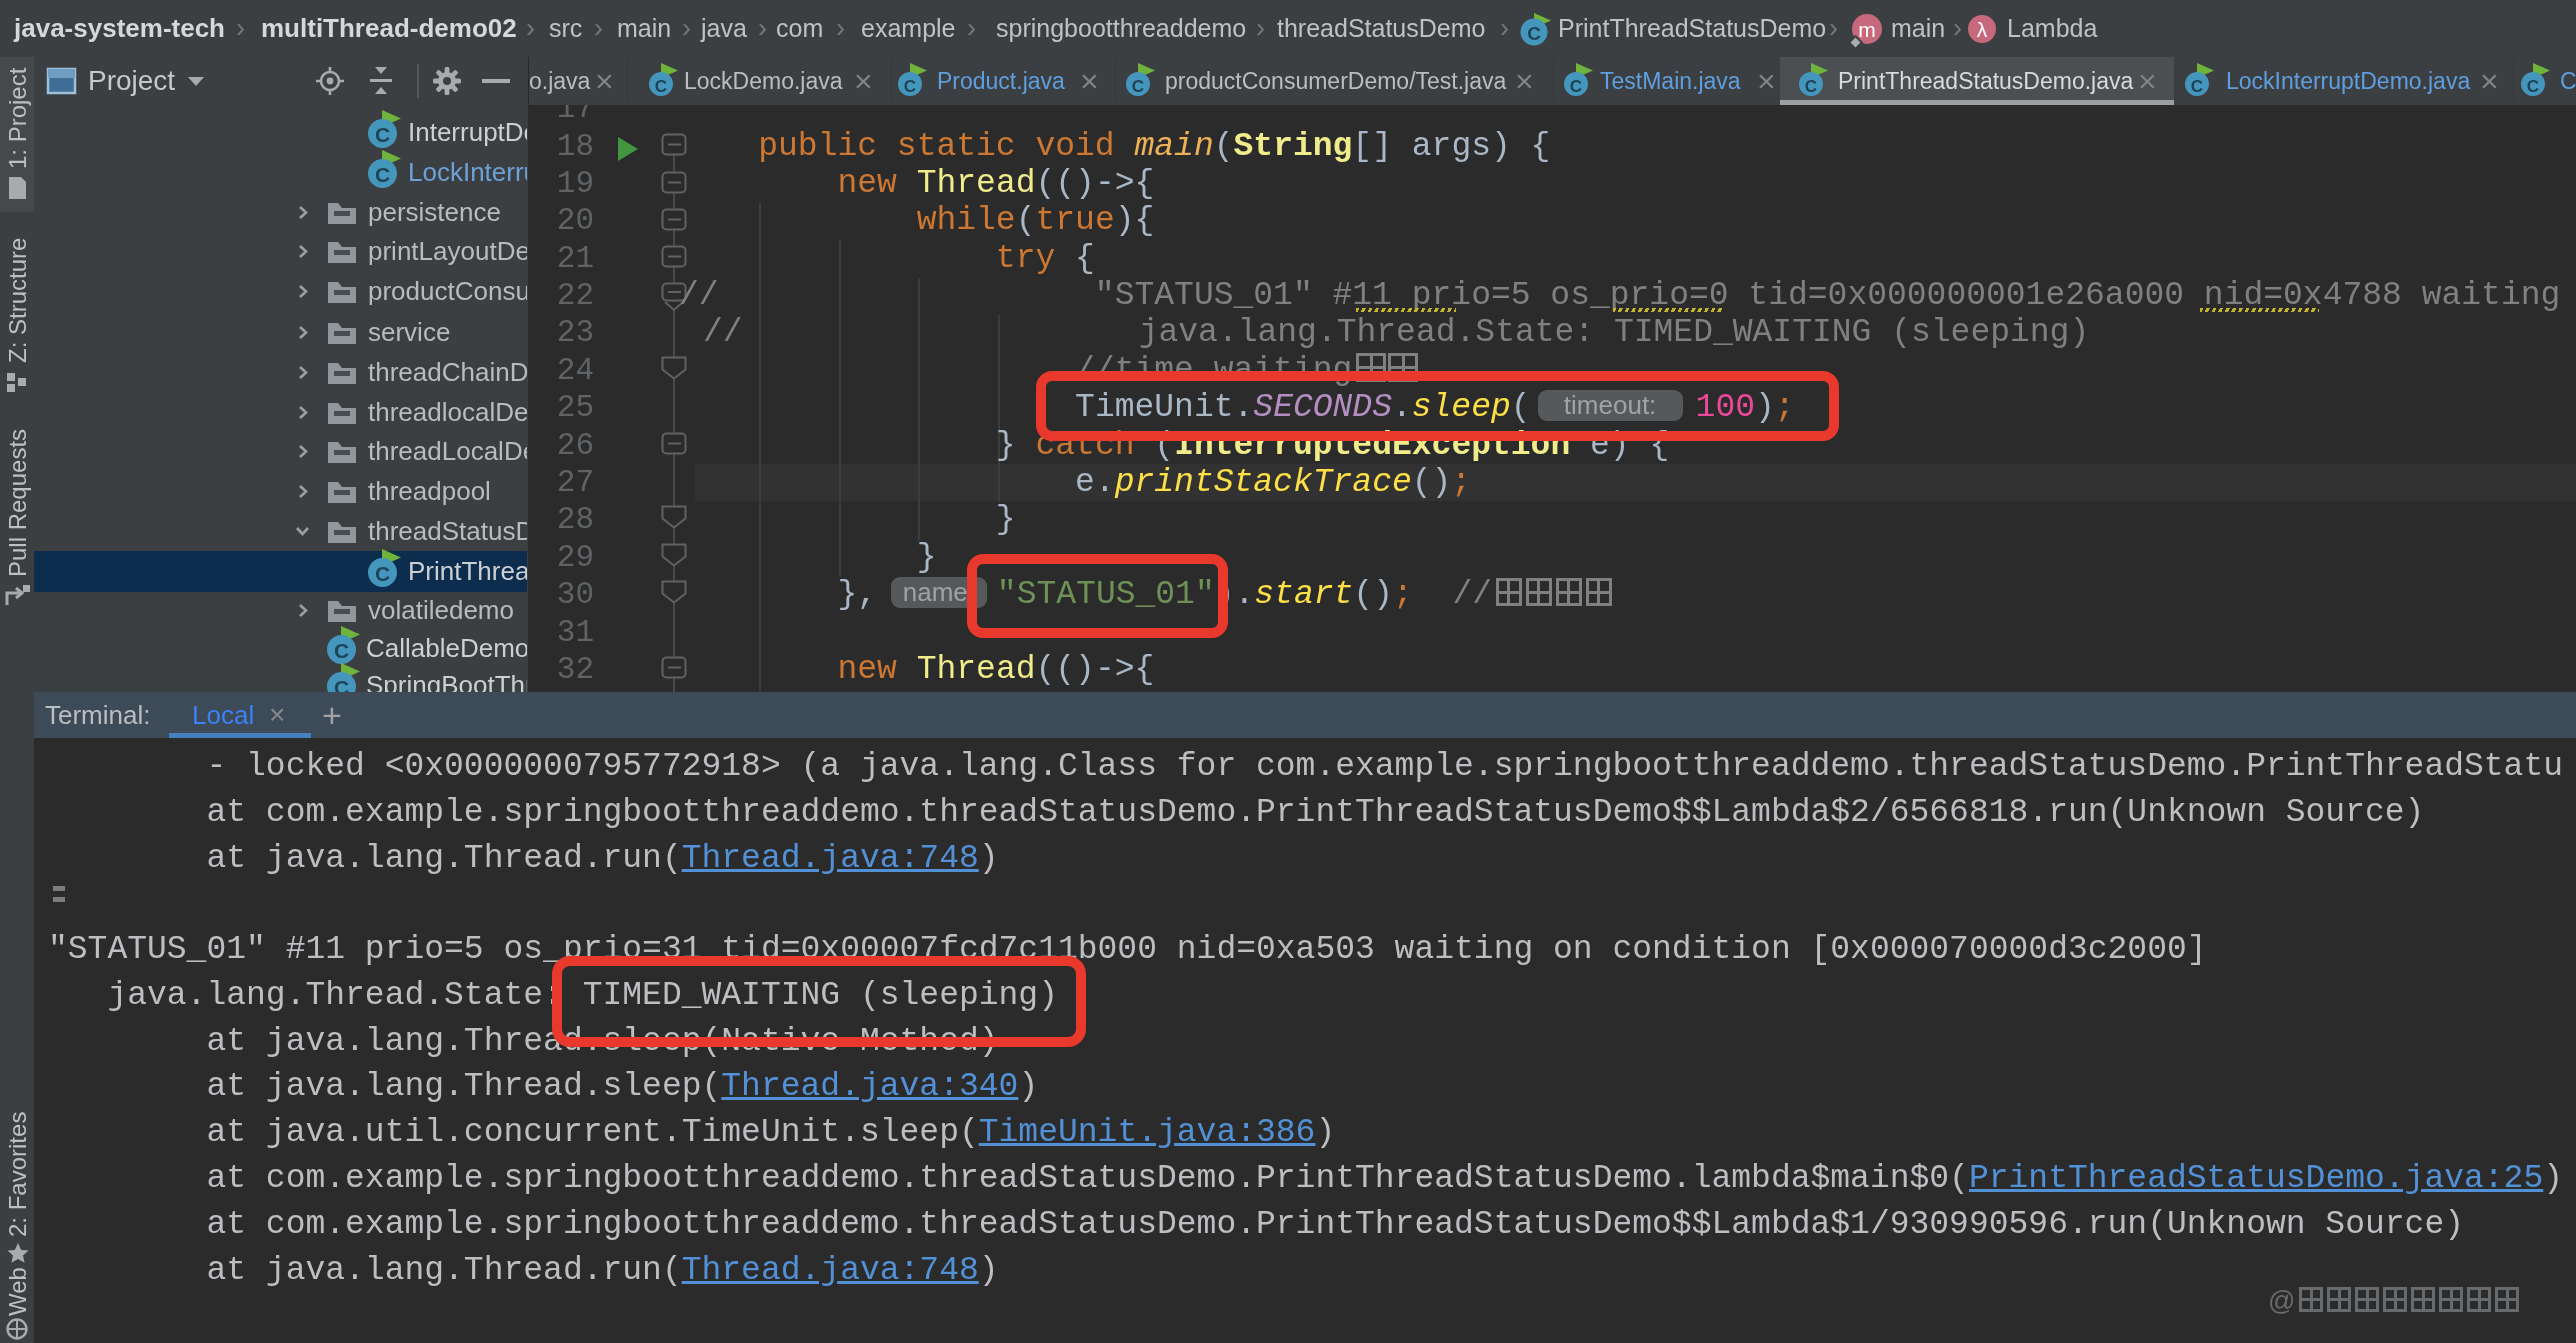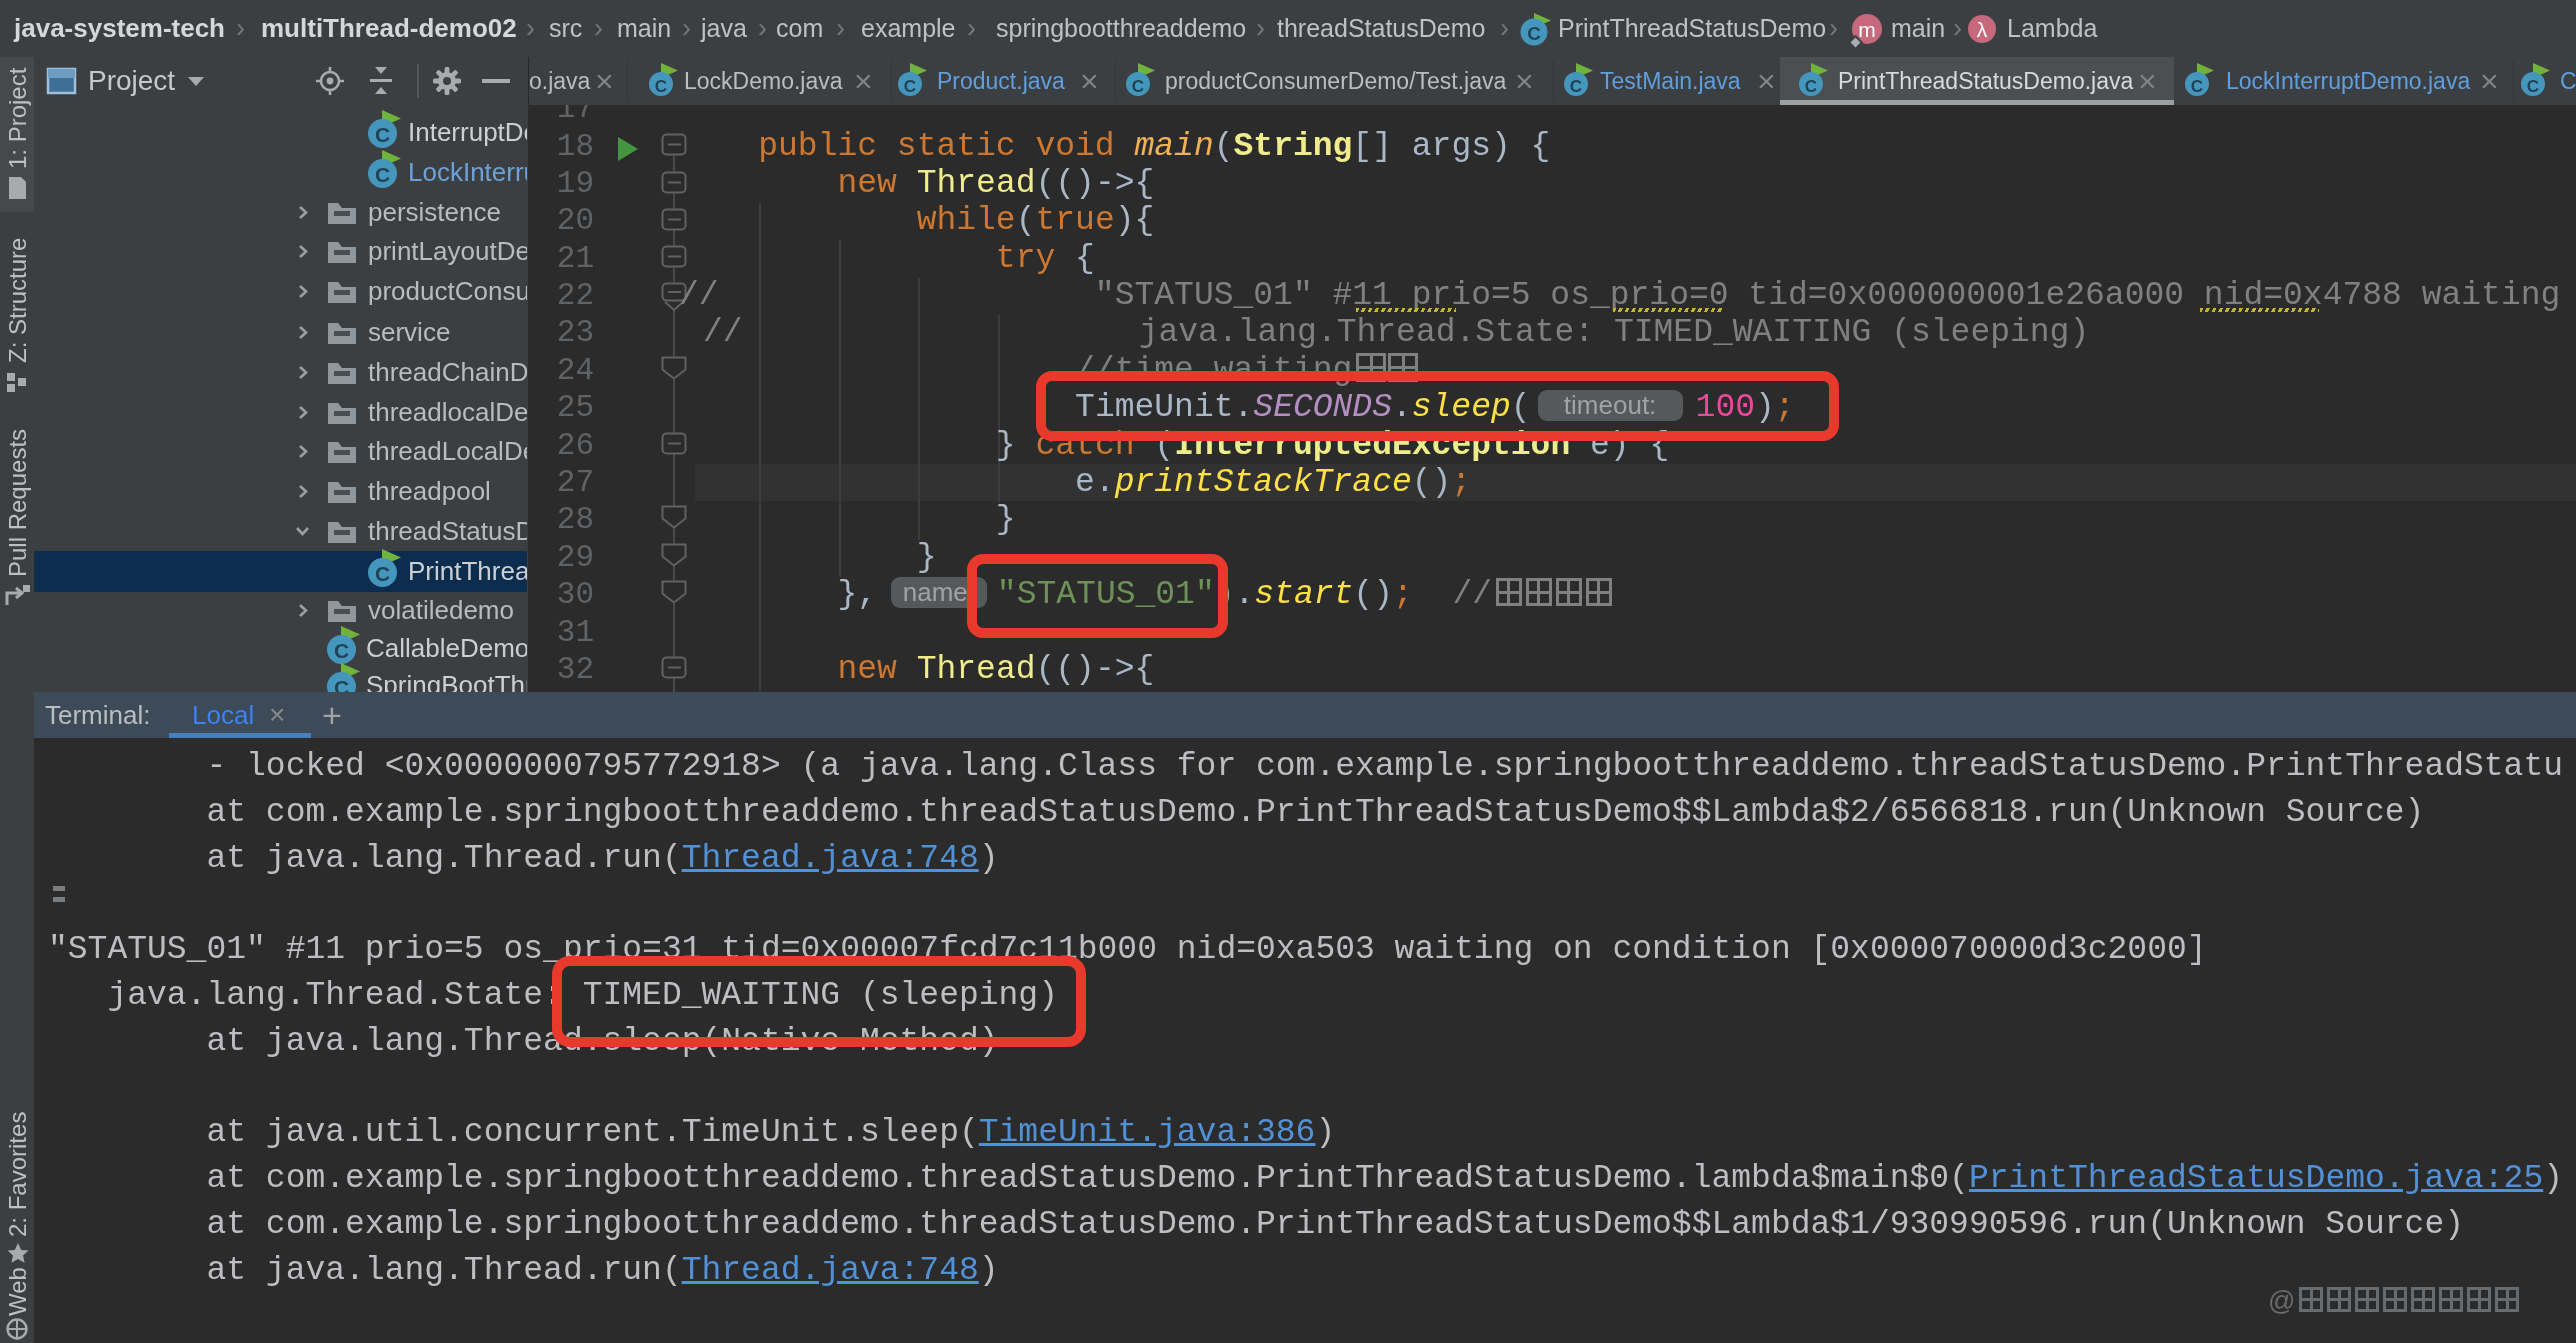--- a/index.html
+++ b/index.html
@@ -448,20 +448,21 @@
  <div class="a" style="left:269px;top:692px;height:46px;line-height:46px;font-size:28px;color:#85898c;">×</div>
  <div class="a" style="left:169px;top:733px;width:142px;height:5px;background:#4580bd;"></div>
  <div class="a" style="left:322px;top:692px;height:46px;line-height:46px;font-size:34px;color:#9fa3a6;">+</div>
  <div class="a" style="left:42px;top:738px;width:2542px;height:606px;overflow:hidden;padding-left:48px;" id="tbody">
   <div class="a m tm" style="left:6px;top:6px;">        - locked &lt;0x0000000795772918&gt; (a java.lang.Class for com.example.springbootthreaddemo.threadStatusDemo.PrintThreadStatu</div>
   <div class="a m tm" style="left:6px;top:52px;">        at com.example.springbootthreaddemo.threadStatusDemo.PrintThreadStatusDemo$$Lambda$2/6566818.run(Unknown Source)</div>
   <div class="a m tm" style="left:6px;top:98px;">        at java.lang.Thread.run(<span class="lnk">Thread.java:748</span>)</div>
   <div class="a m tm" style="left:6px;top:189px;">"STATUS_01" #11 prio=5 os_prio=31 tid=0x00007fcd7c11b000 nid=0xa503 waiting on condition [0x000070000d3c2000]</div>
   <div class="a m tm" style="left:6px;top:235px;">   java.lang.Thread.State: TIMED_WAITING (sleeping)</div>
   <div class="a m tm" style="left:6px;top:281px;">        at java.lang.Thread.sleep(Native Method)</div>
+  <div class="a m tm" style="left:6px;top:326px;">        at java.lang.Thread.sleep(<span class="lnk">Thread.java:340</span>)</div>
   <div class="a m tm" style="left:6px;top:372px;">        at java.util.concurrent.TimeUnit.sleep(<span class="lnk">TimeUnit.java:386</span>)</div>
   <div class="a m tm" style="left:6px;top:418px;">        at com.example.springbootthreaddemo.threadStatusDemo.PrintThreadStatusDemo.lambda$main$0(<span class="lnk">PrintThreadStatusDemo.java:25</span>)</div>
   <div class="a m tm" style="left:6px;top:464px;">        at com.example.springbootthreaddemo.threadStatusDemo.PrintThreadStatusDemo$$Lambda$1/930990596.run(Unknown Source)</div>
   <div class="a m tm" style="left:6px;top:510px;">        at java.lang.Thread.run(<span class="lnk">Thread.java:748</span>)</div>
   <div class="a" style="left:11px;top:148px;width:12px;height:5px;background:#7a7d7f;"></div>
   <div class="a" style="left:11px;top:159px;width:12px;height:5px;background:#7a7d7f;"></div>
   <div class="redbox" style="left:510px;top:218px;width:514px;height:71px;border-radius:18px;"></div>
   <div class="a" style="left:2226px;top:548px;color:#686b6d;font-size:27px;height:30px;line-height:30px;">@<span class="hz hzw"></span><span class="hz hzw"></span><span class="hz hzw"></span><span class="hz hzw"></span><span class="hz hzw"></span><span class="hz hzw"></span><span class="hz hzw"></span><span class="hz hzw"></span></div>
  </div>
 </div>

